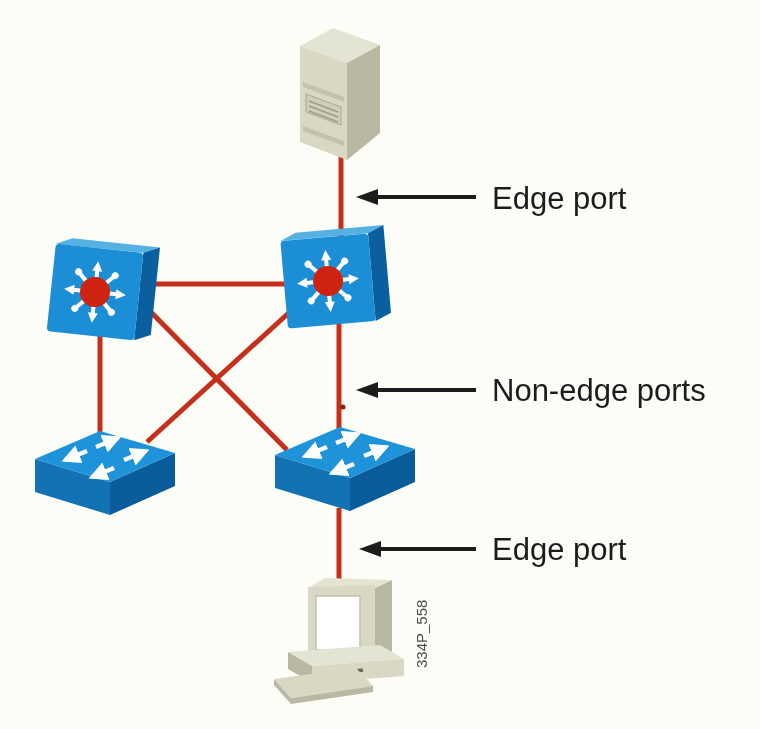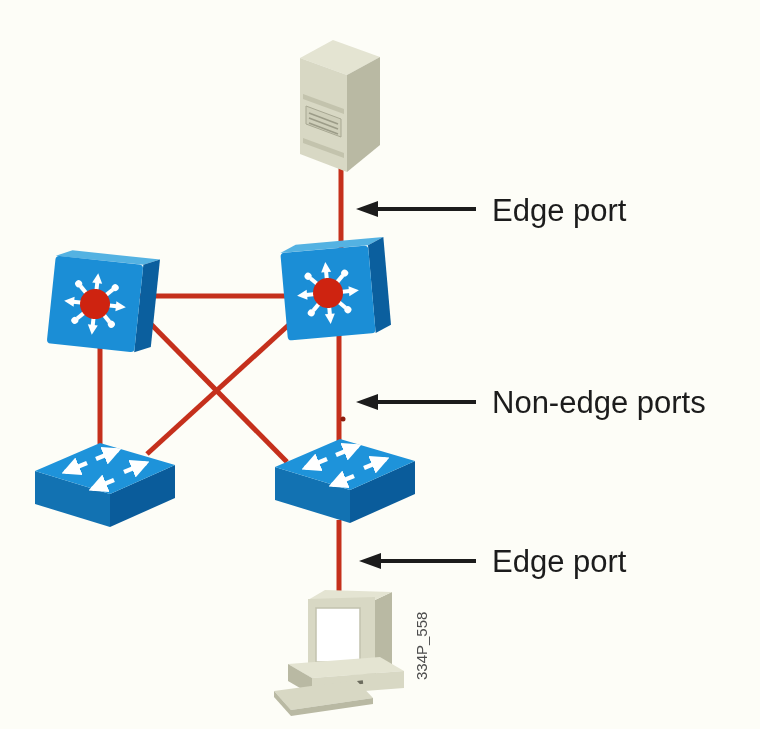--- a/index.html
+++ b/index.html
@@ -2,21 +2,21 @@
 <html style="--background: #fdfdf7; --link_red: #c5301c; --link_red_dark: #8e1d0e; --arrow_black: #1c1c1c; --figure_gray: #4d4d4d; --switch_blue: #1b8ed6; --switch_blue_dark: #0b5f9e; --switch_blue_light: #54b2e2; --star_red: #ce2310; --wg_top: #1e93da; --wg_front: #1272b2; --wg_side: #0a5c9b; --beige: #d8d8c4; --beige_dark: #b9b9a3; --beige_light: #e4e4d2;"><head>
 <meta charset="utf-8">
 <style>
   html,body{margin:0;padding:0;}
   body{
     width:760px;height:729px;
     background:var(--background,#fdfdf7);
     font-family:"Liberation Sans",sans-serif;
     overflow:hidden;
   }
-  .stage{position:relative;width:760px;height:548px;margin-top:12px;}
+  .stage{position:relative;width:760px;height:548px;}
   svg{display:block;}
 
   
   .link{stroke:var(--link_red);stroke-width:5;fill:none;}
   .linkdot{fill:var(--link_red_dark);}
 
   
   .blk{stroke:var(--arrow_black);stroke-width:4;fill:none;}
   .blkhead{fill:var(--arrow_black);}
   .lbl{font:31px "Liberation Sans",sans-serif;fill:var(--arrow_black);}

